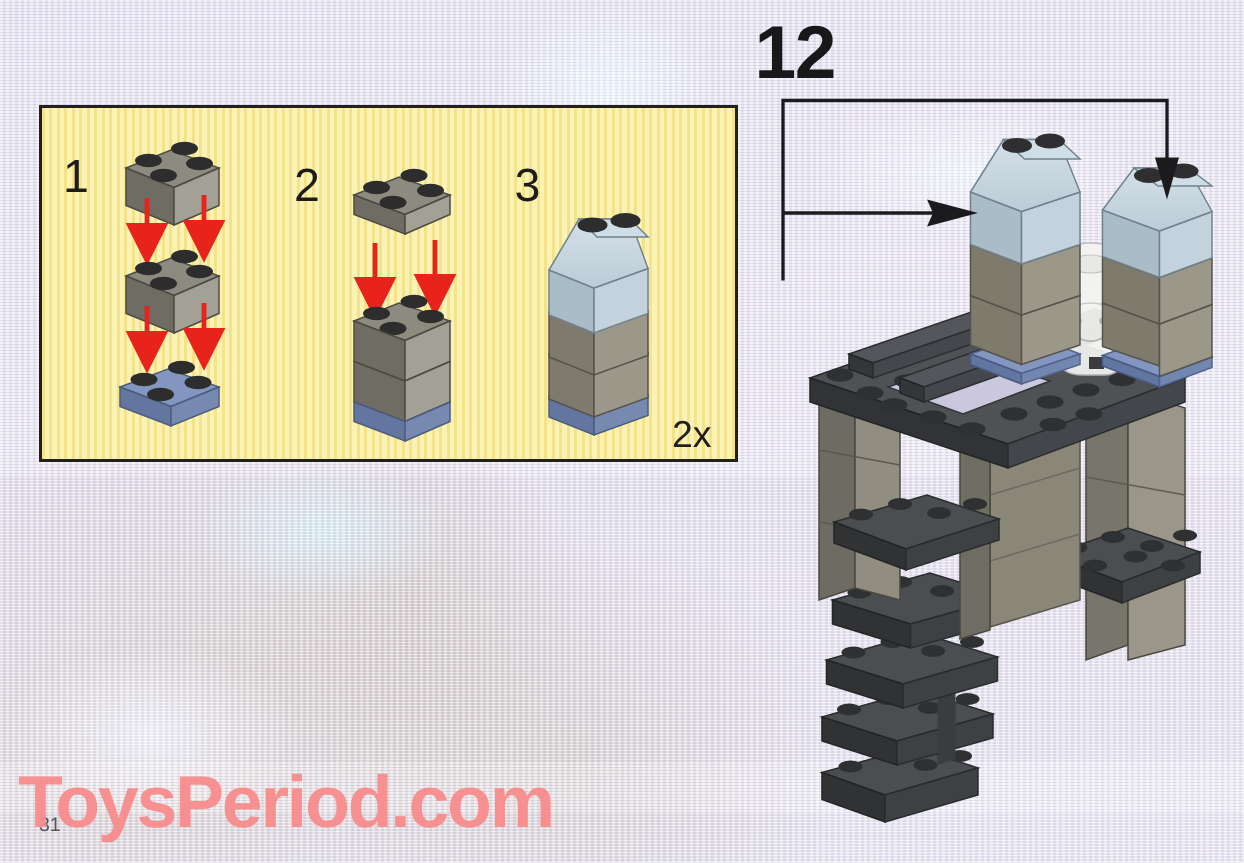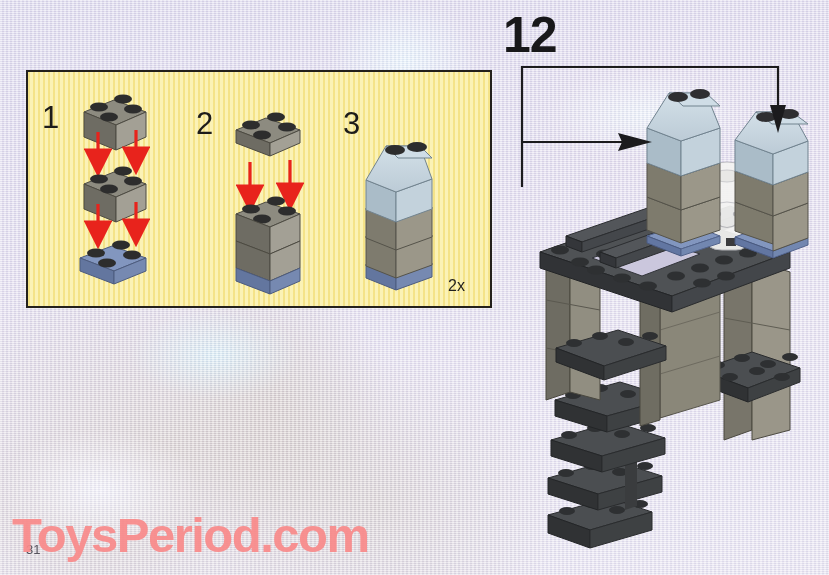--- a/index.html
+++ b/index.html
@@ -106,21 +106,21 @@
     position: absolute;
     font-family: "Liberation Sans", sans-serif;
     font-size: 31px;
     font-weight: 400;
     color: #1d1c1a;
     line-height: 1;
   }
   .qty-label {
     position: absolute;
     font-family: "Liberation Sans", sans-serif;
-    font-size: 16px;
+    font-size: 25px;
     color: #201f1d;
     line-height: 1;
   }
 
   
   #big-step {
     position: absolute;
     left: 503px;
     top: 10px;
     font-family: "Liberation Sans", sans-serif;

